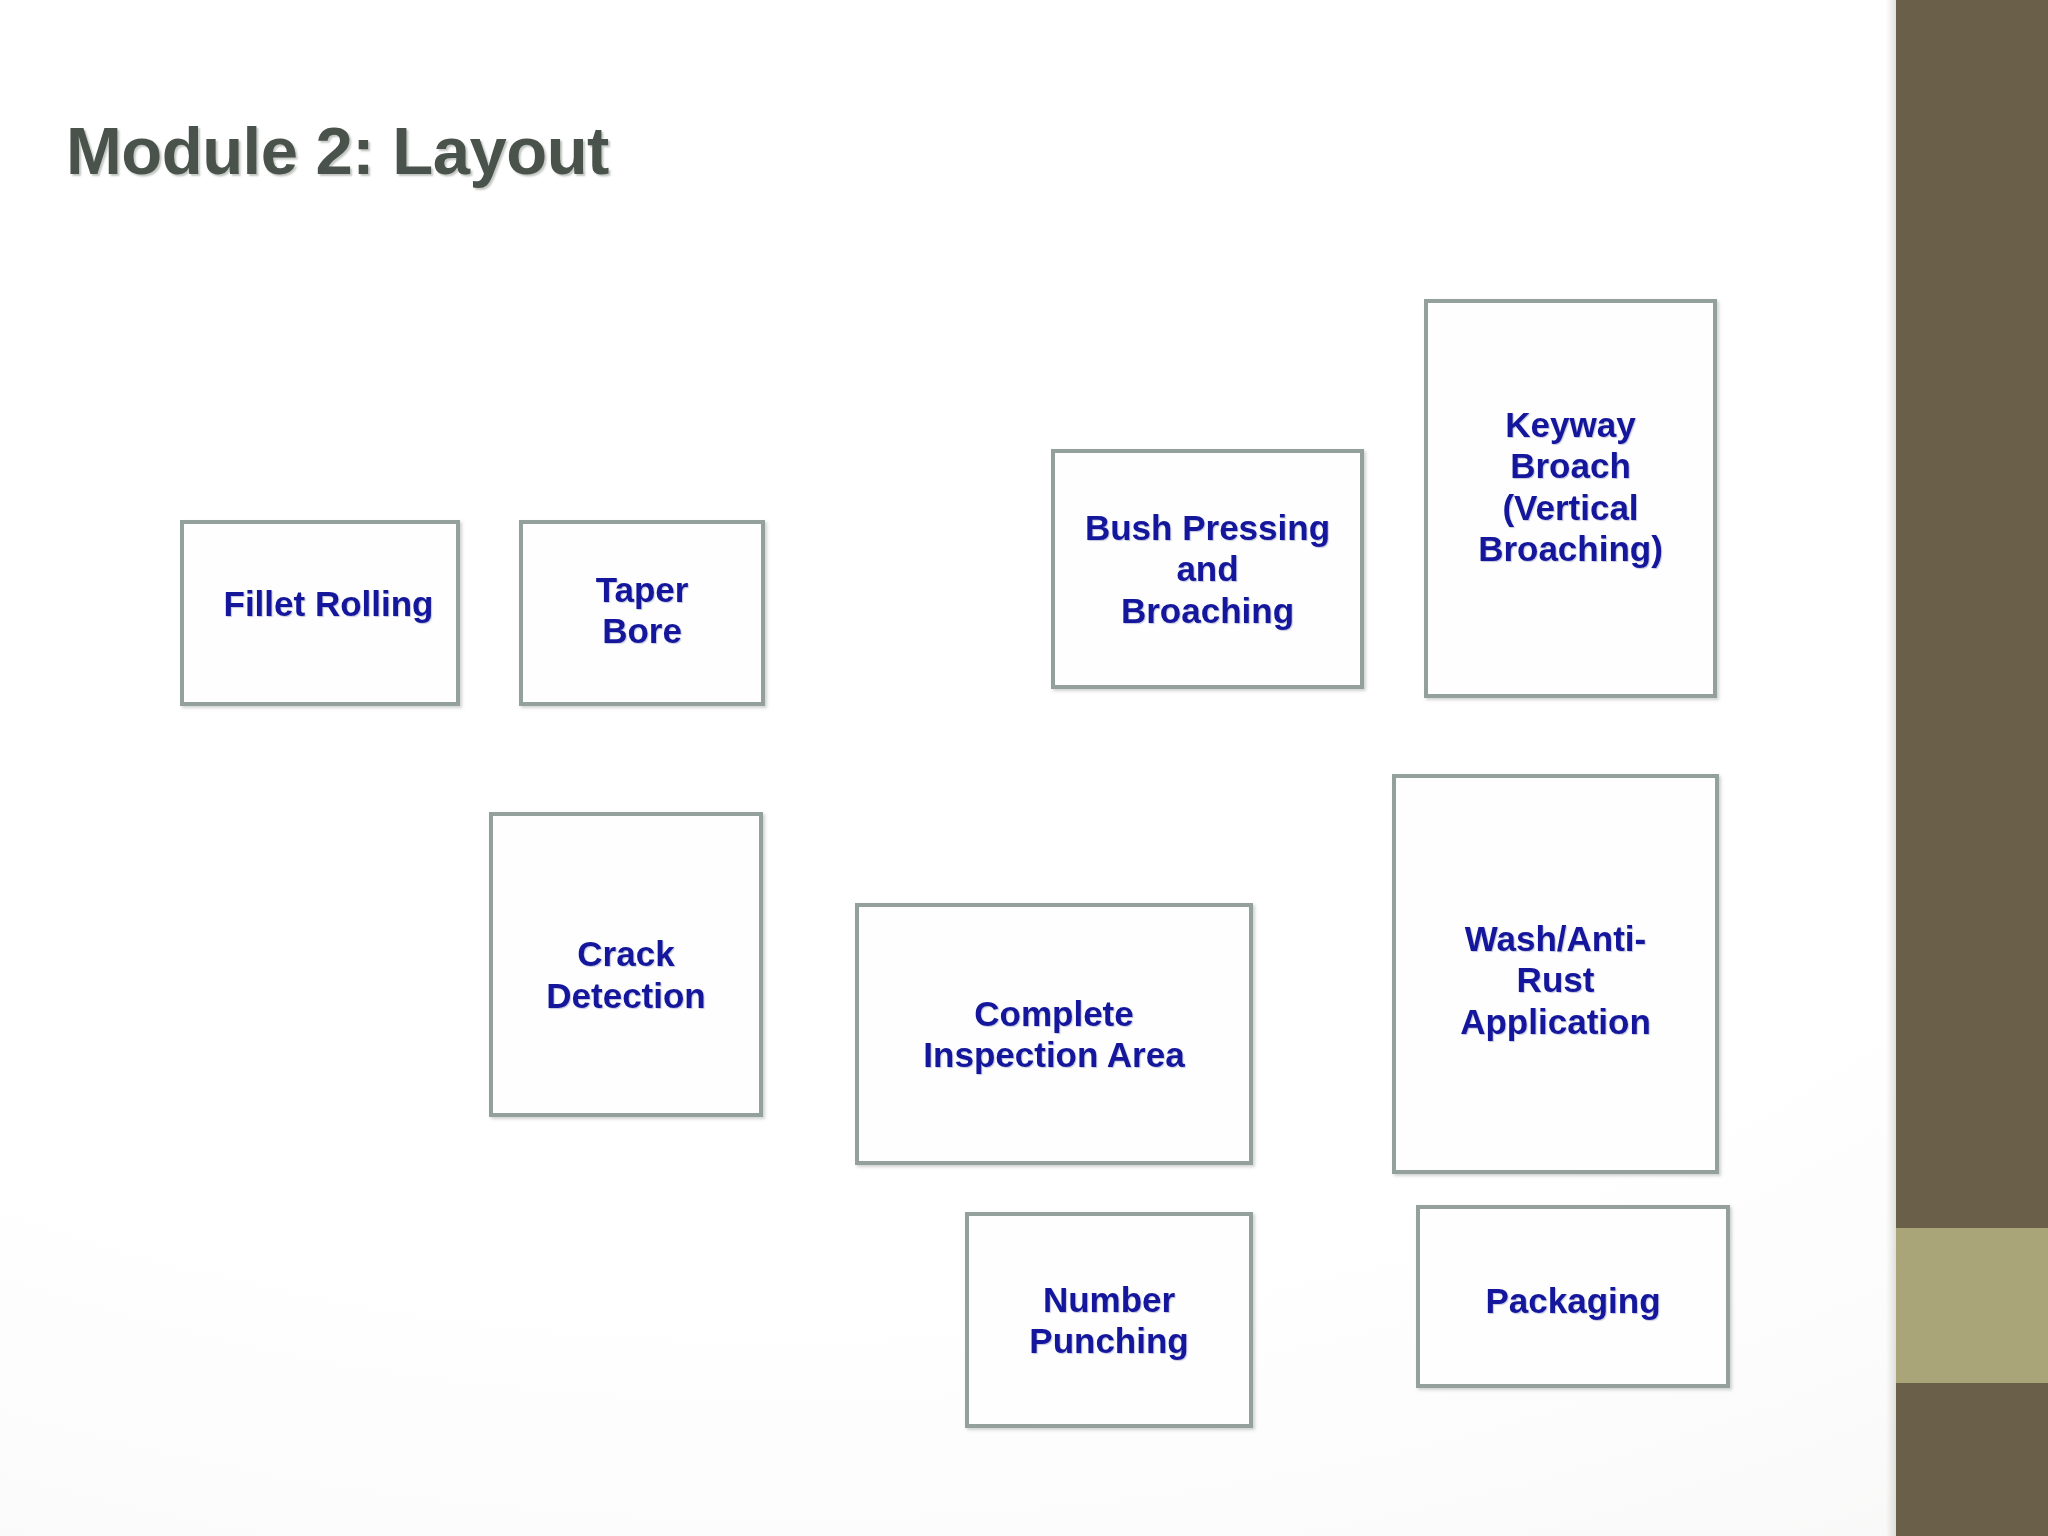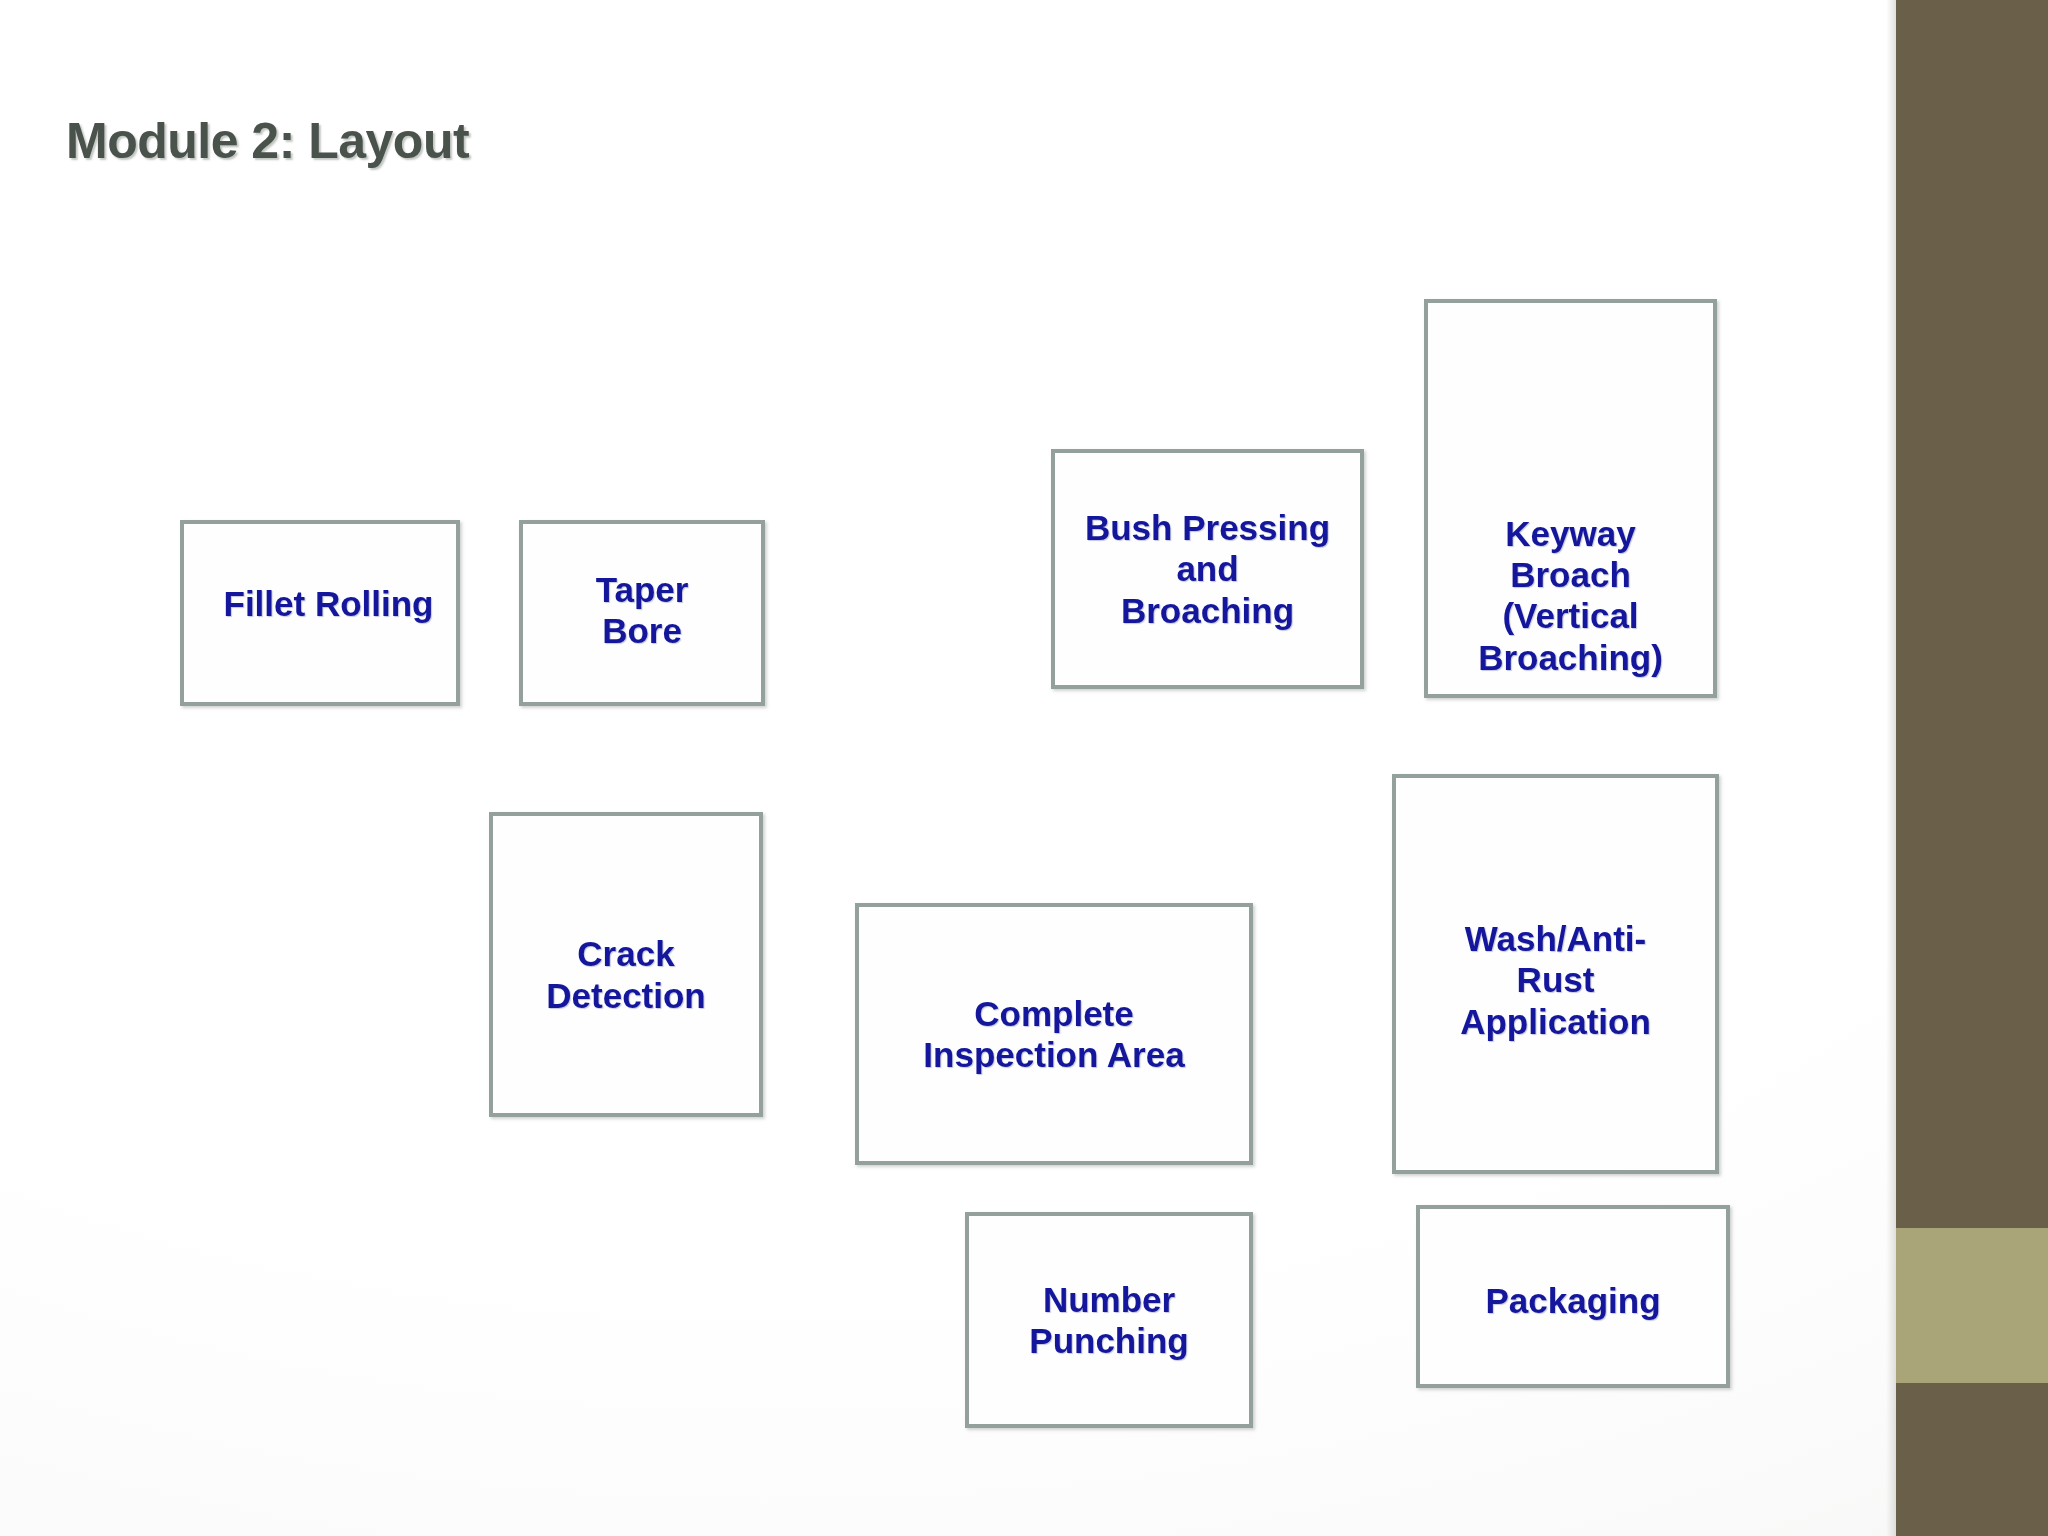--- a/index.html
+++ b/index.html
@@ -46,21 +46,21 @@
   }
   .band-dark-top   { top: 0;      height: 1228px; background: #6a6049; }
   .band-tan        { top: 1228px; height: 155px;  background: #aaa579; }
   .band-dark-bot   { top: 1383px; height: 153px;  background: #6a6049; }
 
   
   .slide-title {
     position: absolute;
     left: 66px;
     top: 112px;
-    font-size: 50px;
+    font-size: 67px;
     font-weight: bold;
     color: #4a524c;
     letter-spacing: -0.5px;
     text-shadow: 2px 2px 2px rgba(120,128,120,0.45);
     white-space: nowrap;
   }
 
   
   .pbox {
     position: absolute;
@@ -80,21 +80,21 @@
     color: #14169c;
     line-height: 1.18;
     text-shadow: 1px 1px 1px rgba(90,92,160,0.35);
     white-space: pre-line;
   }
 
   
   #box-fillet-rolling      { left: 180px;  top: 520px;  width: 280px; height: 186px; padding-left: 25px; }
   #box-taper-bore          { left: 519px;  top: 520px;  width: 246px; height: 186px; }
   #box-bush-pressing       { left: 1051px; top: 449px;  width: 313px; height: 240px; }
-  #box-keyway-broach       { left: 1424px; top: 299px;  width: 293px; height: 399px; align-items: flex-end; }
+  #box-keyway-broach       { left: 1424px; top: 299px;  width: 293px; height: 399px; }
   #box-crack-detection     { left: 489px;  top: 812px;  width: 274px; height: 305px; }
   #box-complete-inspection { left: 855px;  top: 903px;  width: 398px; height: 262px; }
   #box-wash-antirust       { left: 1392px; top: 766px;  width: 327px; height: 400px; margin-top: 8px; }
   #box-number-punching     { left: 965px;  top: 1212px; width: 288px; height: 216px; }
   #box-packaging           { left: 1416px; top: 1205px; width: 314px; height: 183px; }
 
   
   #box-fillet-rolling .ptext { transform: translateY(-9px); }
   #box-crack-detection .ptext { transform: translateY(10px); }
   #box-packaging .ptext { transform: translateY(4px); }

